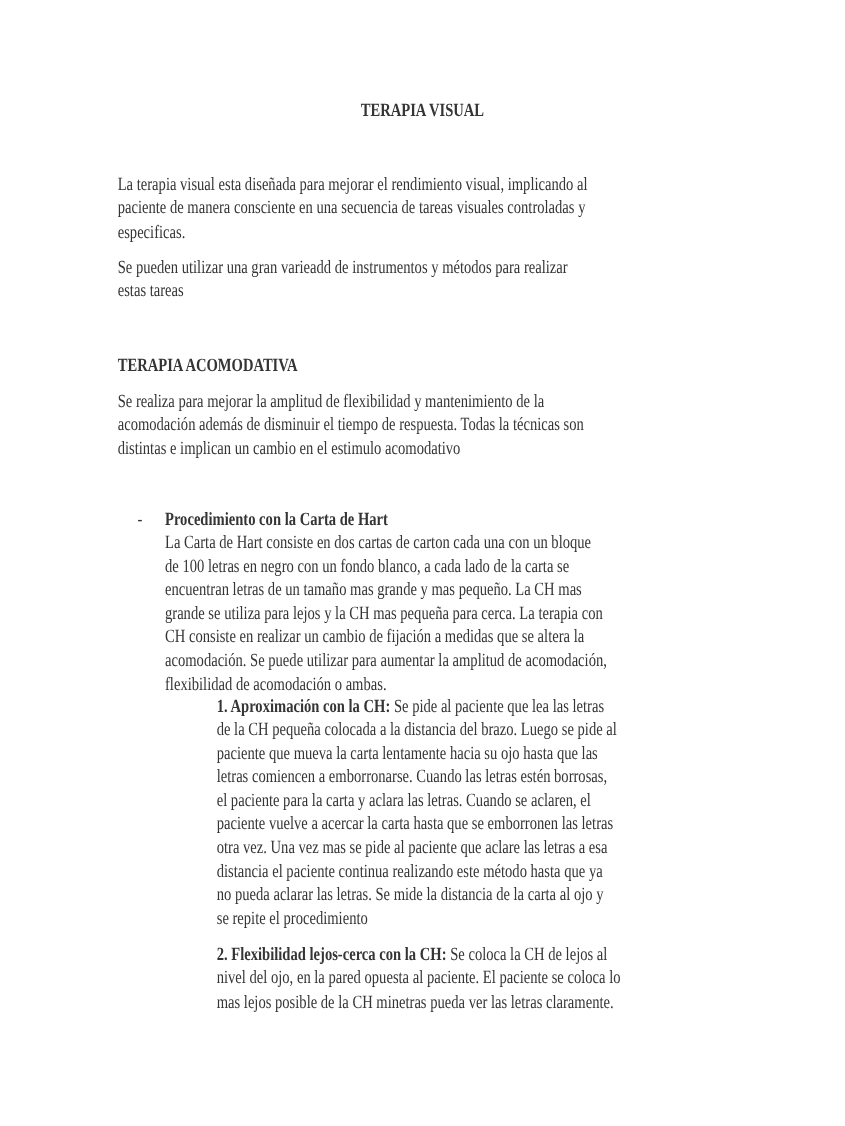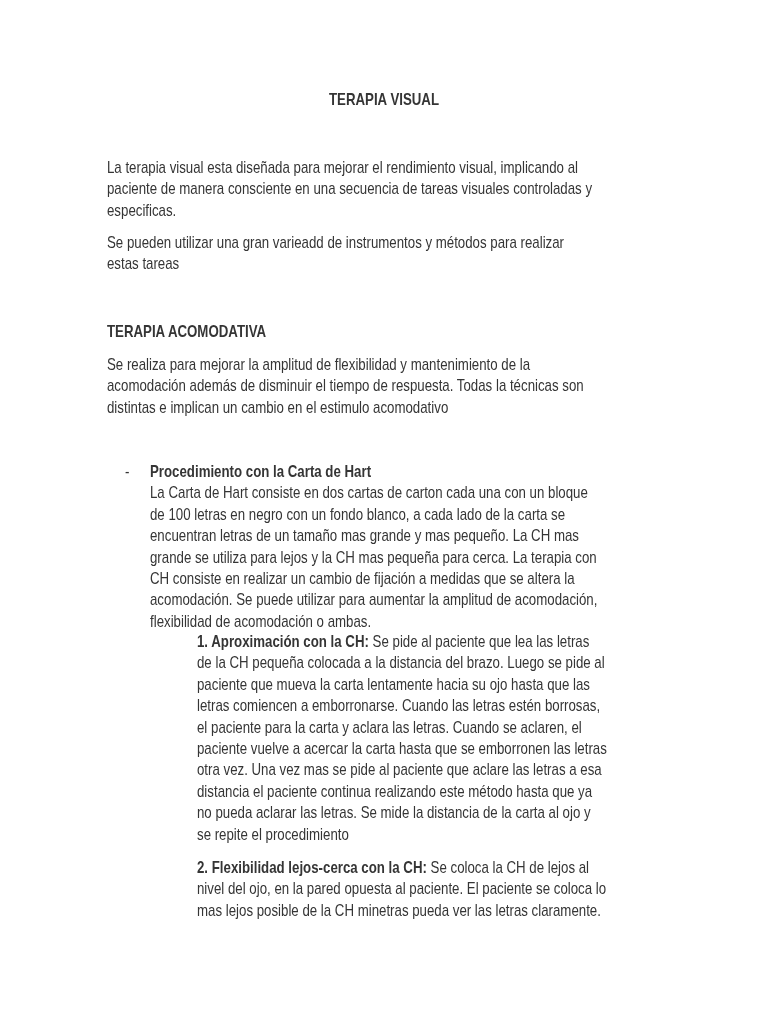--- a/index.html
+++ b/index.html
@@ -3,21 +3,21 @@
 <meta charset="utf-8">
 <style>
   * { margin: 0; padding: 0; box-sizing: border-box; }
   html, body { background: #ffffff; }
   .page {
     position: relative;
     width: 768px;
     height: 1024px;
     background: #ffffff;
     overflow: hidden;
-    font-family: Liberation Sans, sans-serif;
+    font-family: Liberation Serif, serif;
     color: #353535;
   }
   .txt {
     position: absolute;
     font-size: 17px;
     line-height: 21.4px;
     white-space: pre-line;
     transform: scaleX(0.78);
     transform-origin: 0 0;
     width: 720px;

